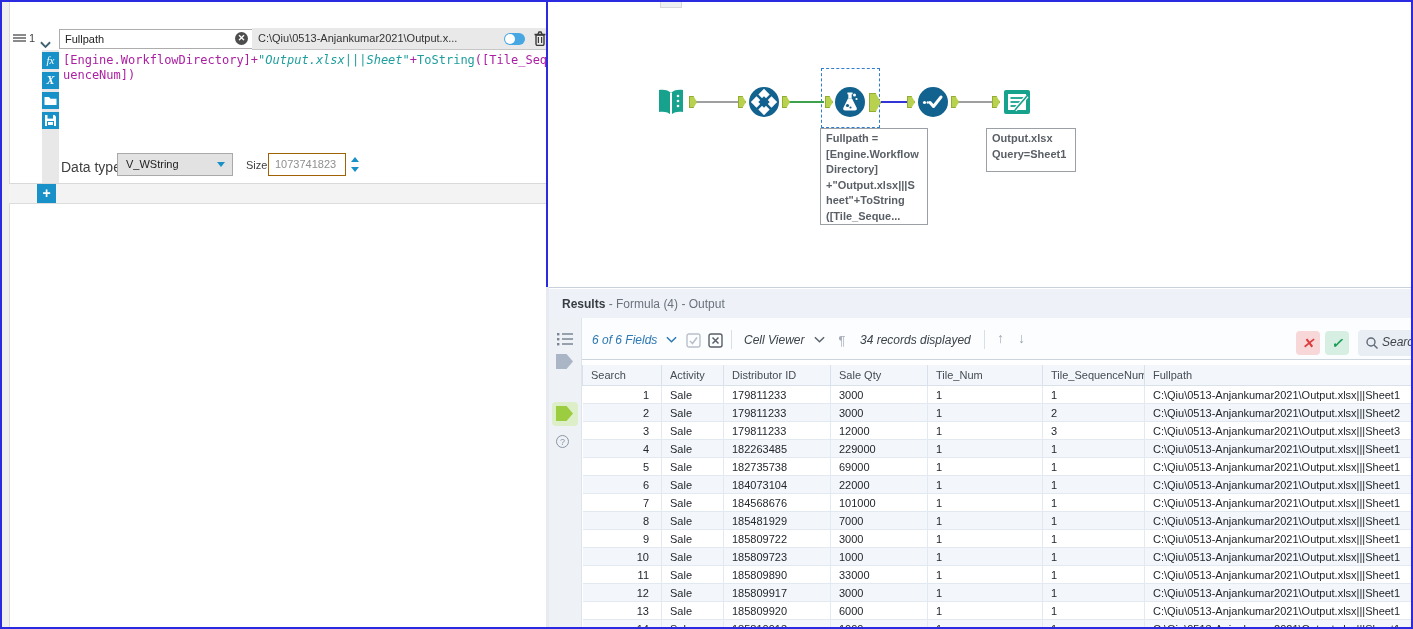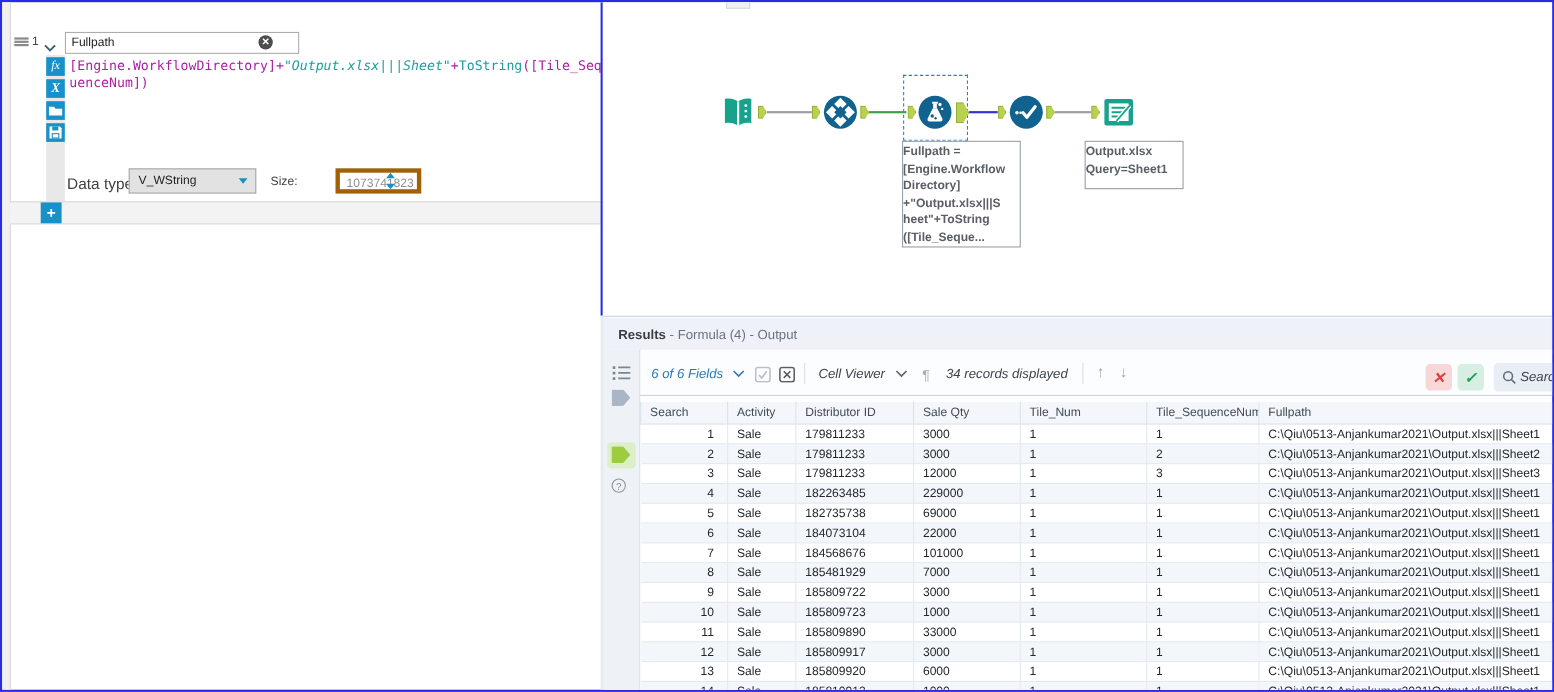--- a/index.html
+++ b/index.html
@@ -48,22 +48,22 @@
   .tok-op{color:#ab1fa2;}
   .tok-string{color:#1f9e9e;font-style:italic;}
   .tok-func{color:#1f9e9e;}
 
   .dt-label{left:59px;top:157px;font-size:14px;color:#404040;}
   .dt-select{left:115px;top:151px;width:116px;height:23px;background:#e2e2e2;border:1px solid #a9a9a9;
     box-sizing:border-box;font-size:11px;color:#222;line-height:21px;padding-left:8px;}
   .dt-select .arr{position:absolute;right:7px;top:8px;width:0;height:0;
     border-left:4px solid transparent;border-right:4px solid transparent;border-top:5px solid #1791c8;}
   .sz-label{left:244px;top:157px;font-size:11px;color:#404040;}
-  .sz-input{left:266px;top:151px;width:78px;height:23px;background:#fff;border:4px solid #a16207;
-    box-sizing:border-box;font-size:11px;color:#8f8f8f;line-height:21px;padding-left:6px;margin-left:37px;}
+  .sz-input{left:266px;top:151px;width:78px;height:23px;background:#fff;border:1px solid #a16207;
+    box-sizing:border-box;font-size:11px;color:#8f8f8f;line-height:21px;padding-left:6px;}
   .spin{left:346px;top:151px;width:14px;height:23px;}
   .spin .up{position:absolute;left:3px;top:4px;width:0;height:0;border-left:4px solid transparent;
     border-right:4px solid transparent;border-bottom:5px solid #1791c8;}
   .spin .dn{position:absolute;left:3px;bottom:4px;width:0;height:0;border-left:4px solid transparent;
     border-right:4px solid transparent;border-top:5px solid #1791c8;}
   .plus-row{left:7px;top:181px;width:538px;height:19px;background:#f3f3f3;
     border-top:1px solid #d9d9d9;border-bottom:1px solid #dcdcdc;}
   .plus-btn{position:absolute;left:28px;top:0;width:19px;height:19px;background:#1791c8;color:#fff;
     font-size:14px;font-weight:bold;text-align:center;line-height:18px;}
 
@@ -74,21 +74,21 @@
   
   .canvas{left:546px;top:0;width:865px;height:285px;background:#fff;}
   .canvas-tab{position:absolute;left:112px;top:0;width:20px;height:5px;background:#eef0f2;border:1px solid #d8d8d8;border-top:none;}
   .tool{position:absolute;top:84px;width:32px;height:32px;}
   .sel-box{position:absolute;left:273px;top:66px;width:57px;height:58px;border:1px dashed #2e7dd1;}
   .anchor{position:absolute;top:94px;width:8px;height:12px;background:#b8d14e;border:1px solid #93ad33;
     box-sizing:border-box;clip-path:polygon(0 0,55% 0,100% 50%,55% 100%,0 100%);}
   .anchor.big{top:91px;width:12px;height:19px;}
   .wire{position:absolute;top:99px;height:2px;}
   .ann{position:absolute;border:1px solid #9aa0a6;background:#fff;font-size:11px;font-weight:bold;
-    color:#5a5f66;line-height:15.5px;padding:2px 0;white-space:pre-line;overflow:hidden;box-sizing:border-box;}
+    color:#5a5f66;line-height:15.5px;padding:2px 5px;white-space:pre-line;overflow:hidden;box-sizing:border-box;}
   .ann.f{left:272px;top:126px;width:108px;height:97px;}
   .ann.o{left:438px;top:126px;width:90px;height:44px;}
 
   
   .results{left:547px;top:285px;width:864px;height:342px;background:#fff;border-top:1px solid #c8d0da;box-sizing:border-box;}
   .res-header{position:absolute;left:0;top:1px;width:864px;height:33px;background:#eef2f8;}
   .res-title{position:absolute;left:13px;top:8px;font-size:12px;color:#6b727b;}
   .res-title b{color:#383d44;}
   .res-toolbar{position:absolute;left:0;top:30px;width:864px;height:42px;background:#fcfdfe;border-bottom:1px solid #ccd4de;box-sizing:border-box;font-style:italic;}
   .rail{position:absolute;left:0;top:30px;width:33px;height:312px;background:#eef2f6;border-right:1px solid #dde4ec;box-sizing:border-box;}
@@ -143,20 +143,34 @@
         <div></div>
       </span>
     <span class="rownum">1</span>
     <span class="abs" style="left:31px;top:7px;">
       <svg class="chev" viewBox="0 0 12 8">
           <polyline points="1,1 6,6 11,1" fill="none" stroke="#3f6273" stroke-width="2"></polyline>
         </svg>
     </span>
     <div class="name-input">Fullpath</div>
     <span class="clear-btn">✕</span>
+    <div class="pv">
+      <span class="pv-text">C:\Qiu\0513-Anjankumar2021\Output.x...</span>
+      <span class="toggle">
+          <span class="knob"></span>
+        </span>
+      <span class="trash">
+        <svg width="14" height="16" viewBox="0 0 14 16">
+          <path d="M3 5 h8 v9 a1.5 1.5 0 0 1 -1.5 1.5 h-5 A1.5 1.5 0 0 1 3 14 Z" fill="none" stroke="#3a3a3a" stroke-width="1.4"></path>
+          <line x1="5.4" y1="7" x2="5.4" y2="13" stroke="#3a3a3a" stroke-width="1.2"></line>
+          <line x1="8.6" y1="7" x2="8.6" y2="13" stroke="#3a3a3a" stroke-width="1.2"></line>
+          <path d="M1.5 4.5 h11 M5 4 l1-2 h2 l1 2" fill="none" stroke="#3a3a3a" stroke-width="1.4"></path>
+        </svg>
+      </span>
+    </div>
   </div>
 
   <div class="abs icon-rail">
     <div class="tool-tile fx">fx</div>
     <div class="tool-tile chi">X</div>
     <div class="tool-tile fold">
       <svg width="17" height="17" viewBox="0 0 17 17">
           <path d="M2.5 5 h4.5 l1.5 1.8 h6 V13 h-12 Z" fill="#fff"></path>
         </svg>
     </div>

